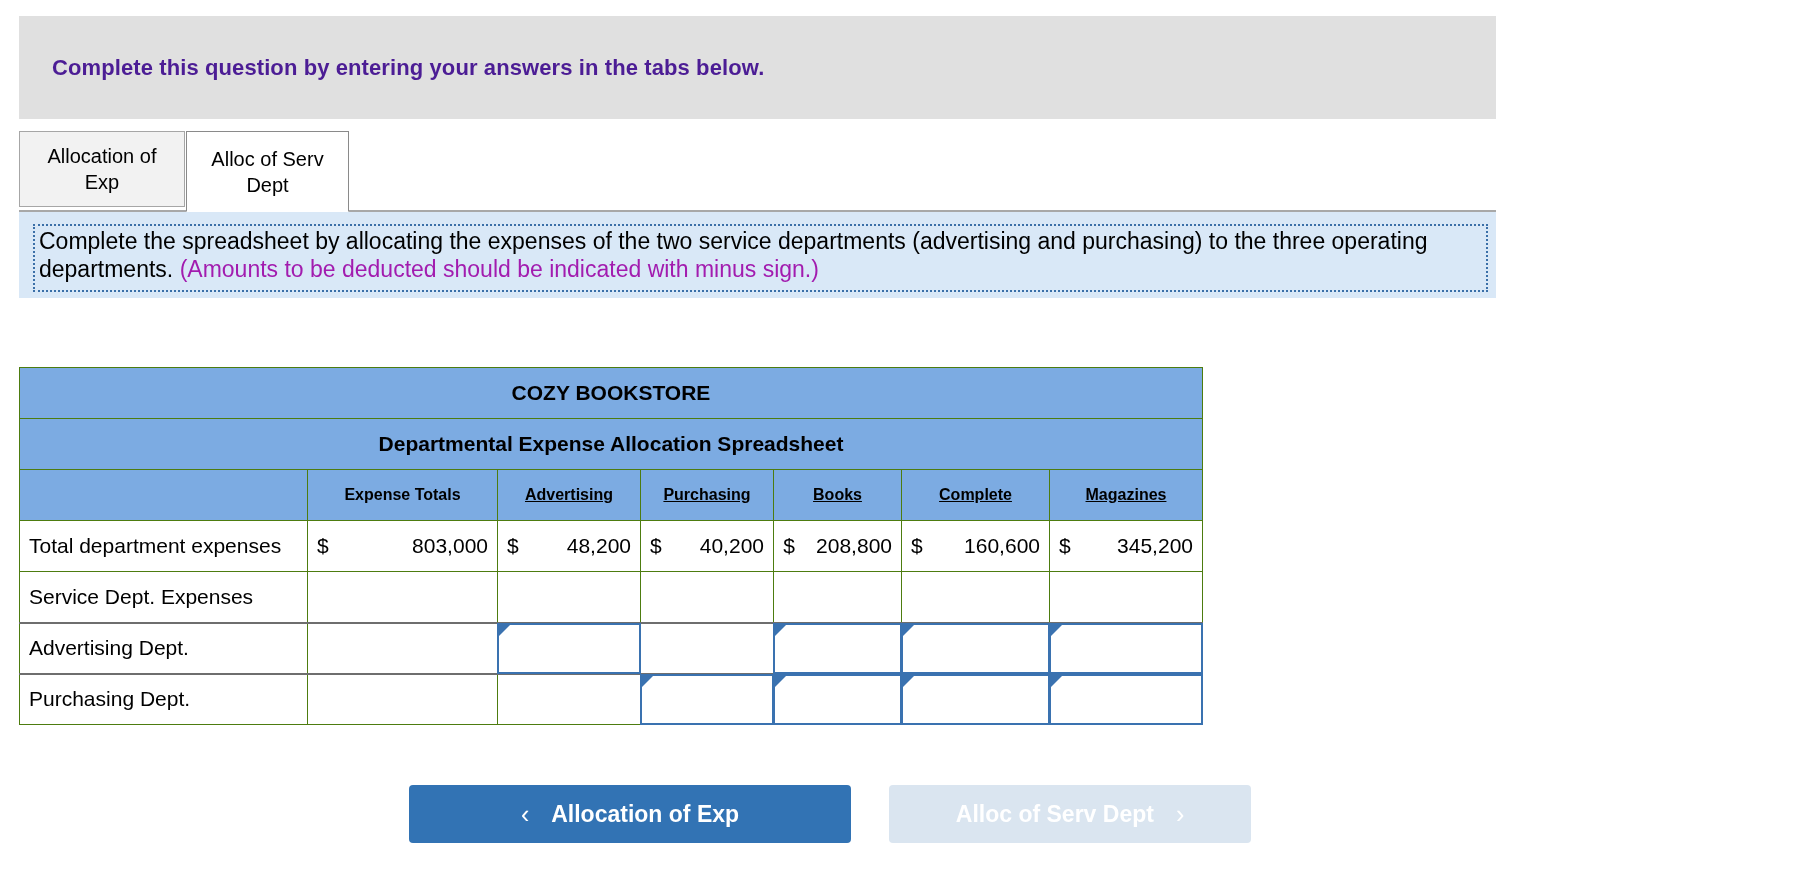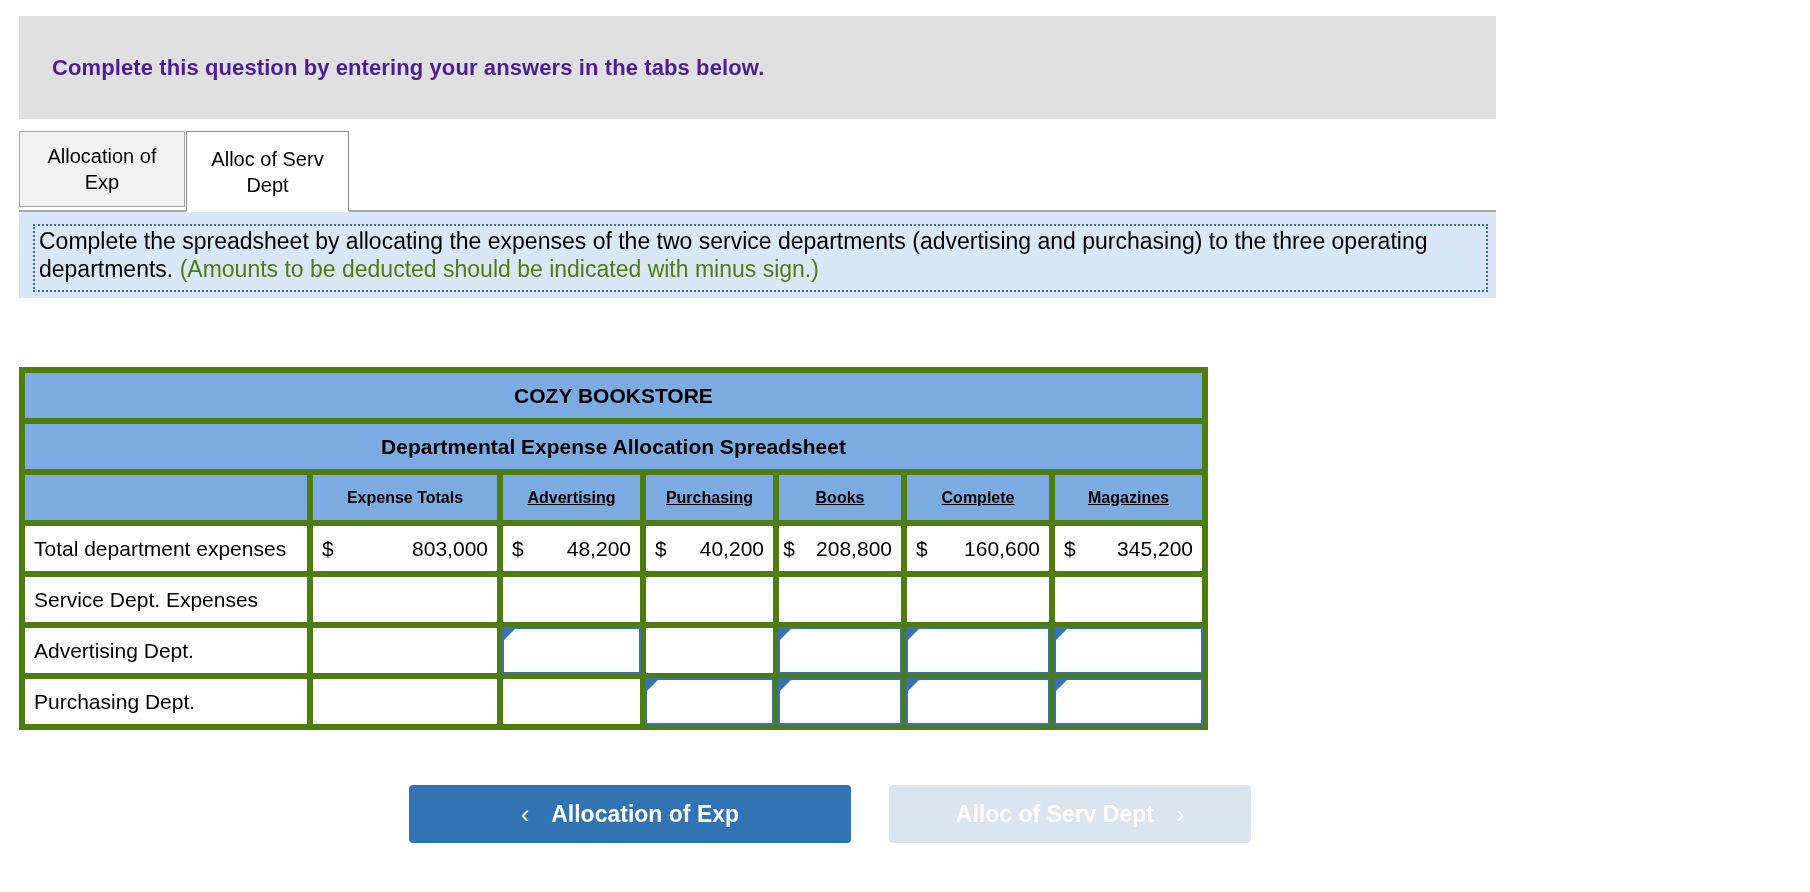--- a/index.html
+++ b/index.html
@@ -91,34 +91,34 @@
   .instr-inner {
     border: 2px dotted #3a6fa8;
     padding: 1px 4px 3px 4px;
     height: 100%;
   }
   .instr-text {
     font-size: 23px;
     color: #000;
     line-height: 1.23;
   }
-  .instr-note { color: #4d7c0f; }
+  .instr-note { color: #a21caf; }
 
   
   .sheet {
     position: absolute;
     left: 19px;
     top: 367px;
     border-collapse: collapse;
     table-layout: fixed;
     font-size: 21px;
     color: #000;
   }
   .sheet td {
-    border: 6px solid #4d7c0f;
+    border: 1px solid #4d7c0f;
     height: 51px;
     padding: 0 9px;
     vertical-align: middle;
     background: #ffffff;
     white-space: nowrap;
   }
   .hd-blue { background: #7cabe2 !important; text-align: center; font-weight: bold; }
   .hd-blue.colhdr { font-size: 16px; }
   .u { text-decoration: underline; }
 

